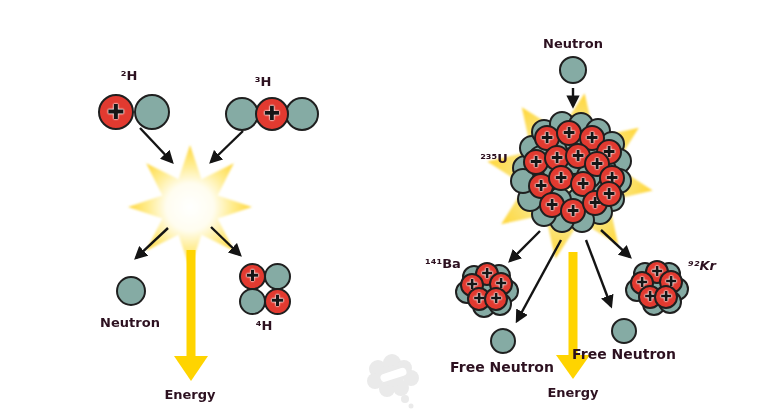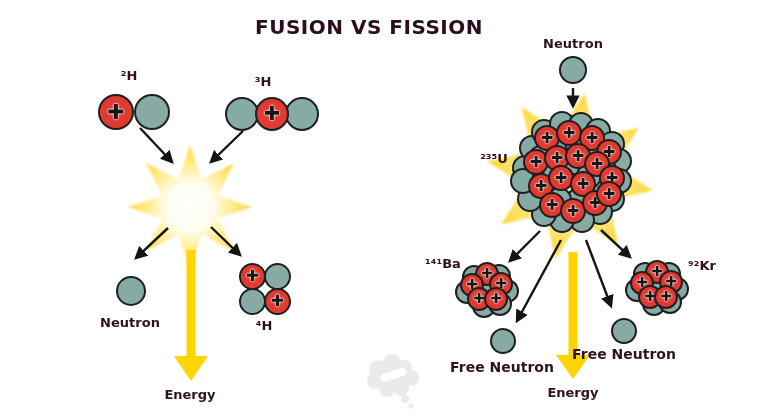--- a/index.html
+++ b/index.html
@@ -231,29 +231,28 @@
       <div class="particle proton" style="left: 638px; top: 285px; height: 24px; width: 24px;">
         <span style="font-size: 13.8px;">✚</span>
       </div>
       <div class="particle proton" style="left: 654px; top: 285px; height: 24px; width: 24px;">
         <span style="font-size: 13.8px;">✚</span>
       </div>
       <div class="particle neutron" style="left: 490px; top: 328px; height: 26px; width: 26px;"></div>
       <div class="particle neutron" style="left: 611px; top: 318px; height: 26px; width: 26px;"></div>
     </div>
 
-  <div class="lbl lbl-title" style="left:369px;top:27px;">FUSION VS FISSION</div>
 
   <div class="lbl" style="left:129px;top:75px;">²H</div>
   <div class="lbl" style="left:263px;top:81px;">³H</div>
   <div class="lbl" style="left:130px;top:322px;">Neutron</div>
   <div class="lbl" style="left:264px;top:325px;">⁴H</div>
   <div class="lbl" style="left:190px;top:394px;">Energy</div>
 
   <div class="lbl" style="left:573px;top:43px;">Neutron</div>
   <div class="lbl" style="left:494px;top:158px;">²³⁵U</div>
   <div class="lbl" style="left:443px;top:263px;">¹⁴¹Ba</div>
-  <div class="lbl" style="left:702px;top:265px;">⁹²Kr</div>
+  <div class="lbl" style="left:702px;top:265px;font-style:italic;">⁹²Kr</div>
   <div class="lbl lbl-small" style="left:502px;top:367px;">Free Neutron</div>
   <div class="lbl lbl-small" style="left:624px;top:354px;">Free Neutron</div>
   <div class="lbl" style="left:573px;top:392px;">Energy</div>
 
 </div>
 
 </body></html>

